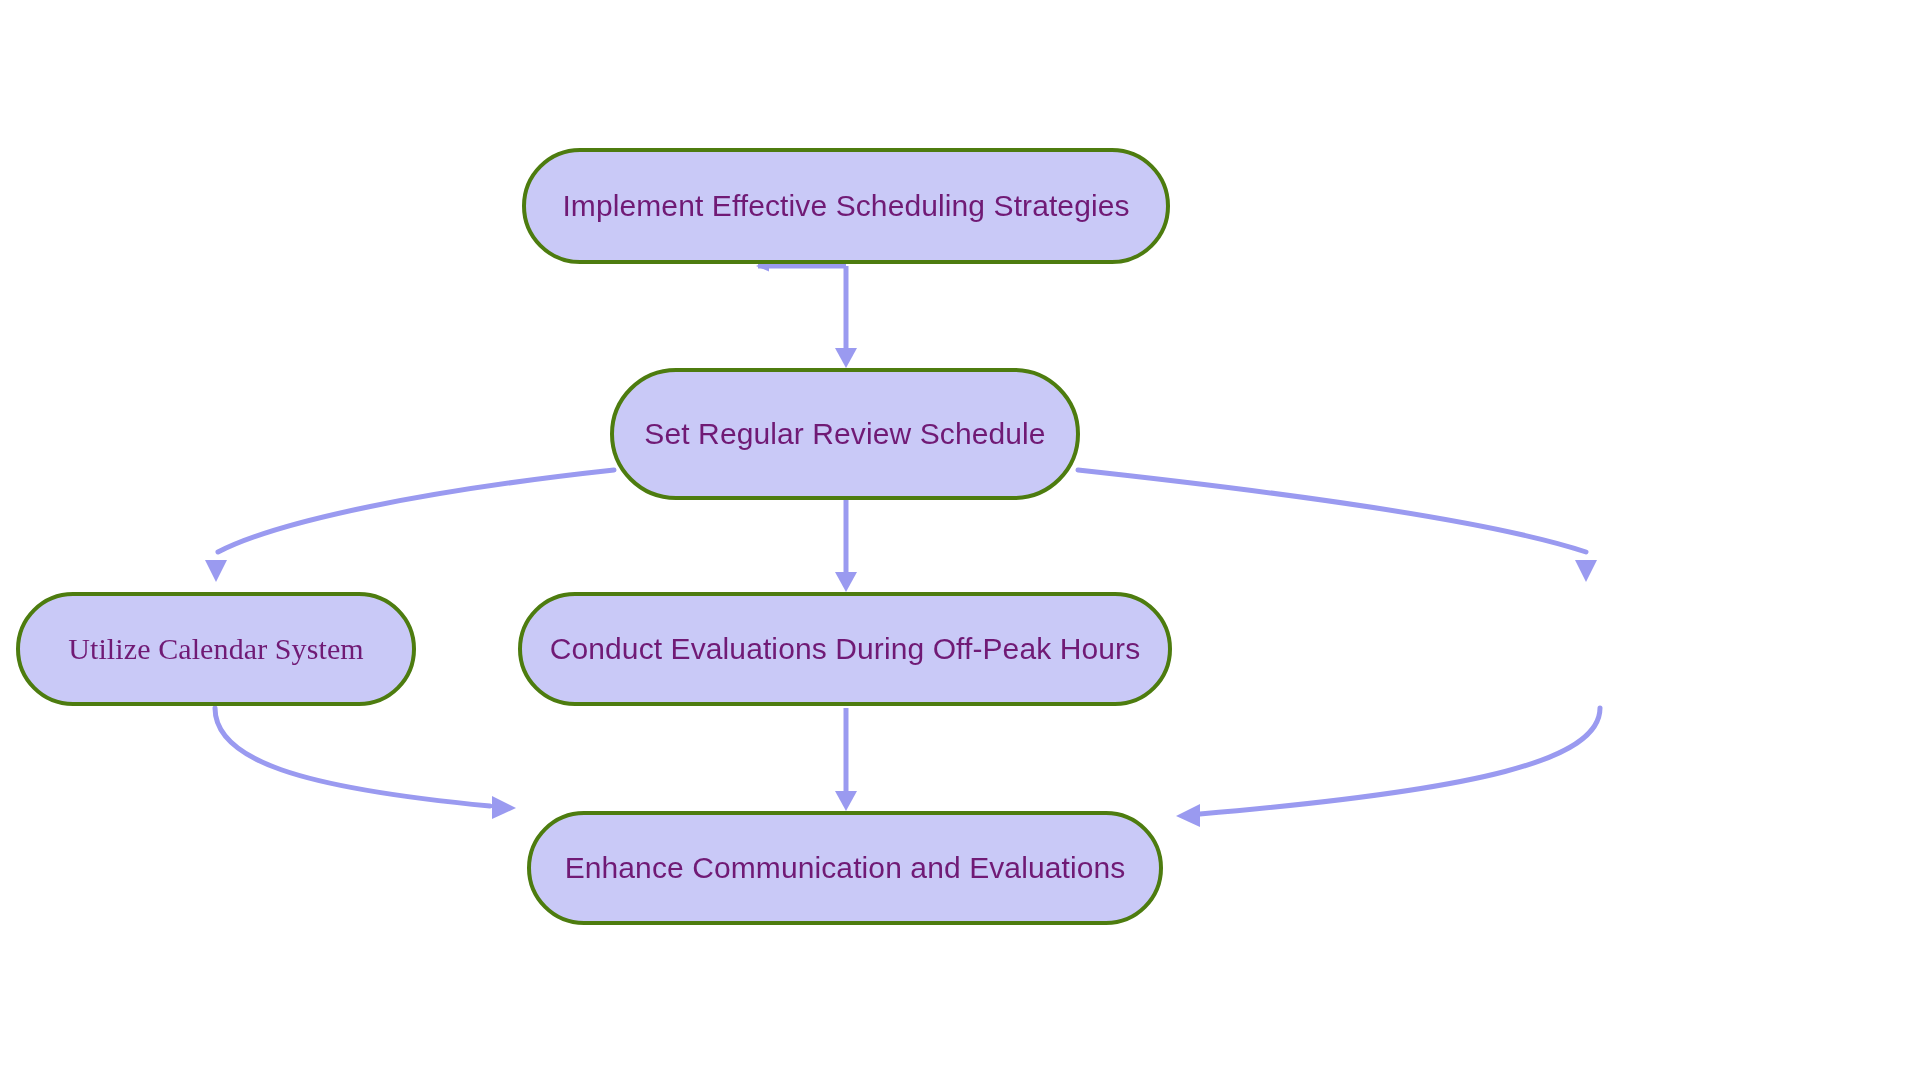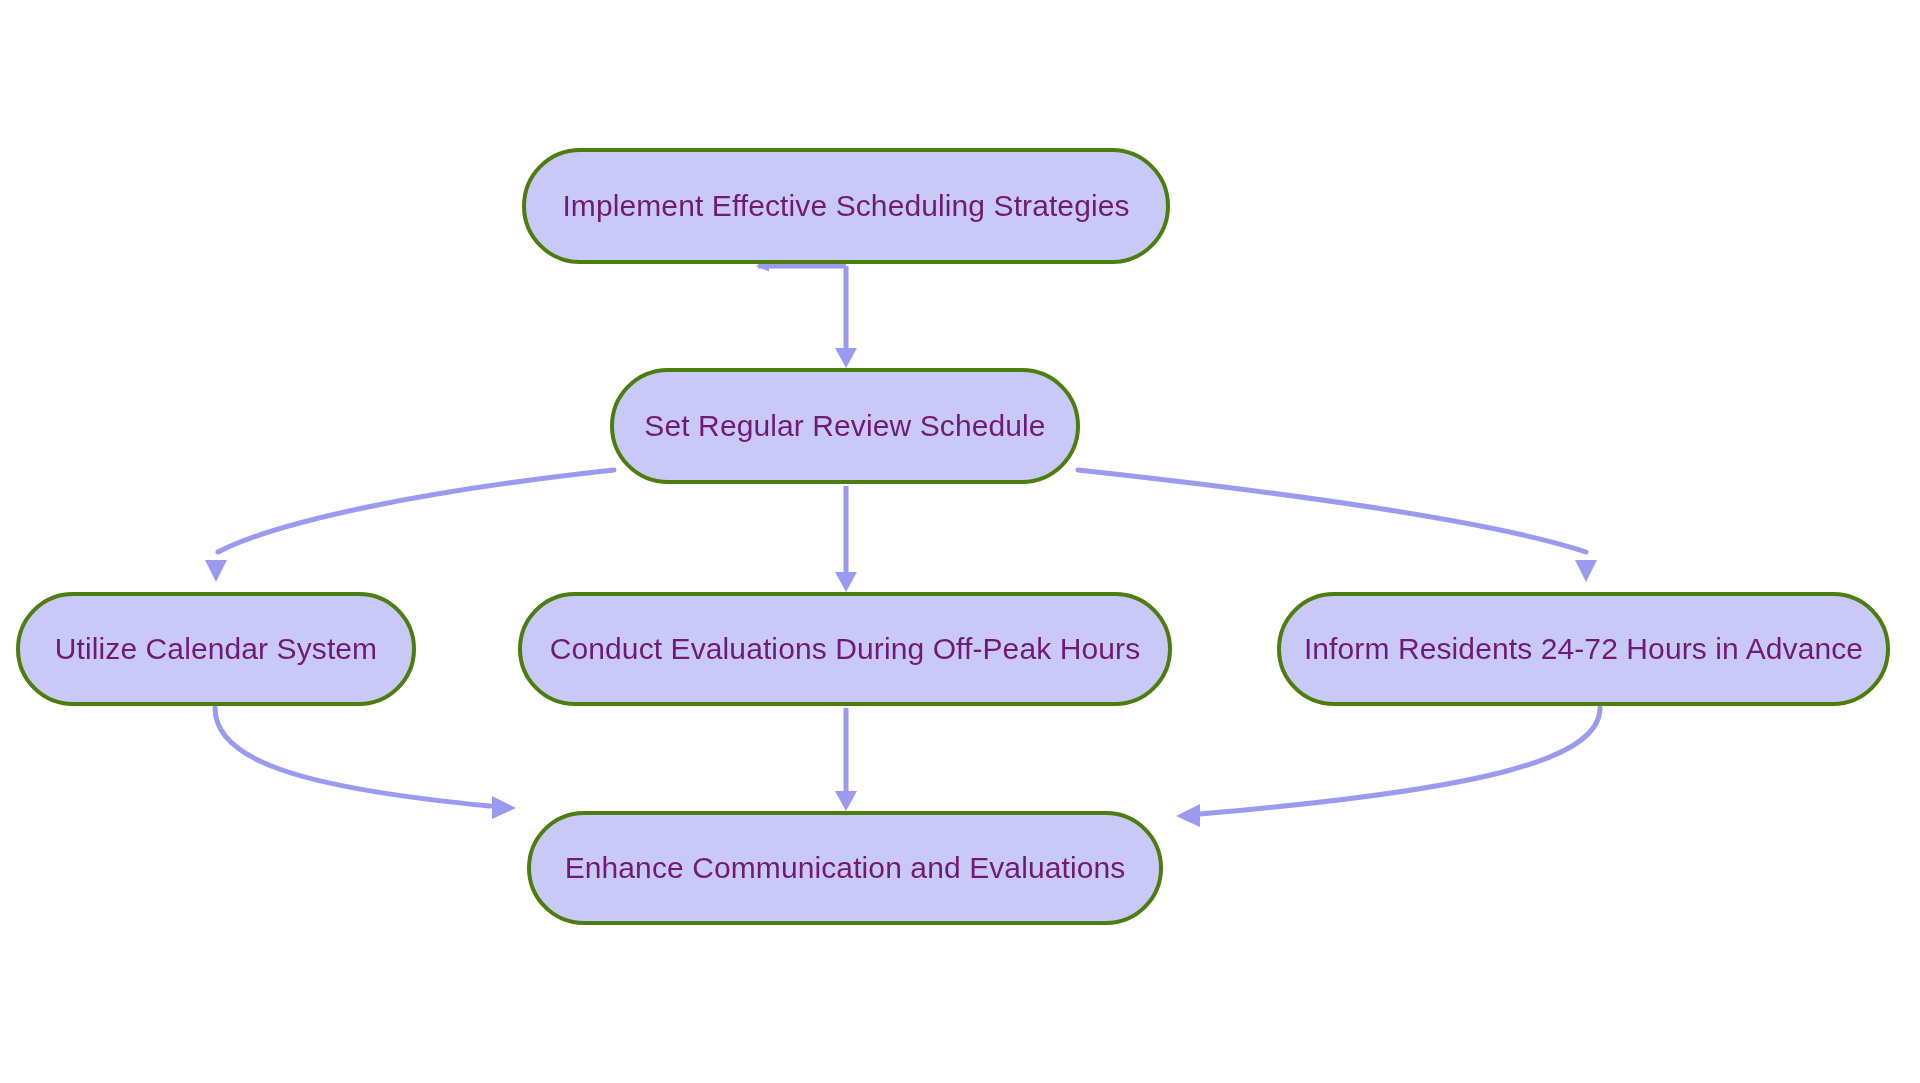--- a/index.html
+++ b/index.html
@@ -49,29 +49,30 @@
     left: 522px;
     top: 148px;
     width: 648px;
     height: 116px;
   }
   
   #node-set-review-schedule {
     left: 610px;
     top: 368px;
     width: 470px;
-    height: 116px;
+    height: 132px;
     text-align: right;
   }
   
   #node-utilize-calendar {
     left: 16px;
     top: 592px;
     width: 400px;
     height: 114px;
+    font-family: Liberation Serif, serif;
   }
   #node-conduct-evaluations {
     left: 518px;
     top: 592px;
     width: 654px;
     height: 114px;
     align-items: center;
   }
   #node-inform-residents {
     left: 1277px;
@@ -148,21 +149,18 @@
   </div>
 
   <div class="node" id="node-utilize-calendar">
     <span>Utilize Calendar System</span>
   </div>
 
   <div class="node" id="node-conduct-evaluations">
     <span>Conduct Evaluations During Off-Peak Hours</span>
   </div>
 
-  <div class="node" id="node-inform-residents">
-    <span>Inform Residents 24-72 Hours in Advance</span>
-  </div>
 
   <div class="node" id="node-enhance-communication">
     <span>Enhance Communication and Evaluations</span>
   </div>
 
 </div>
 
 </body></html>

